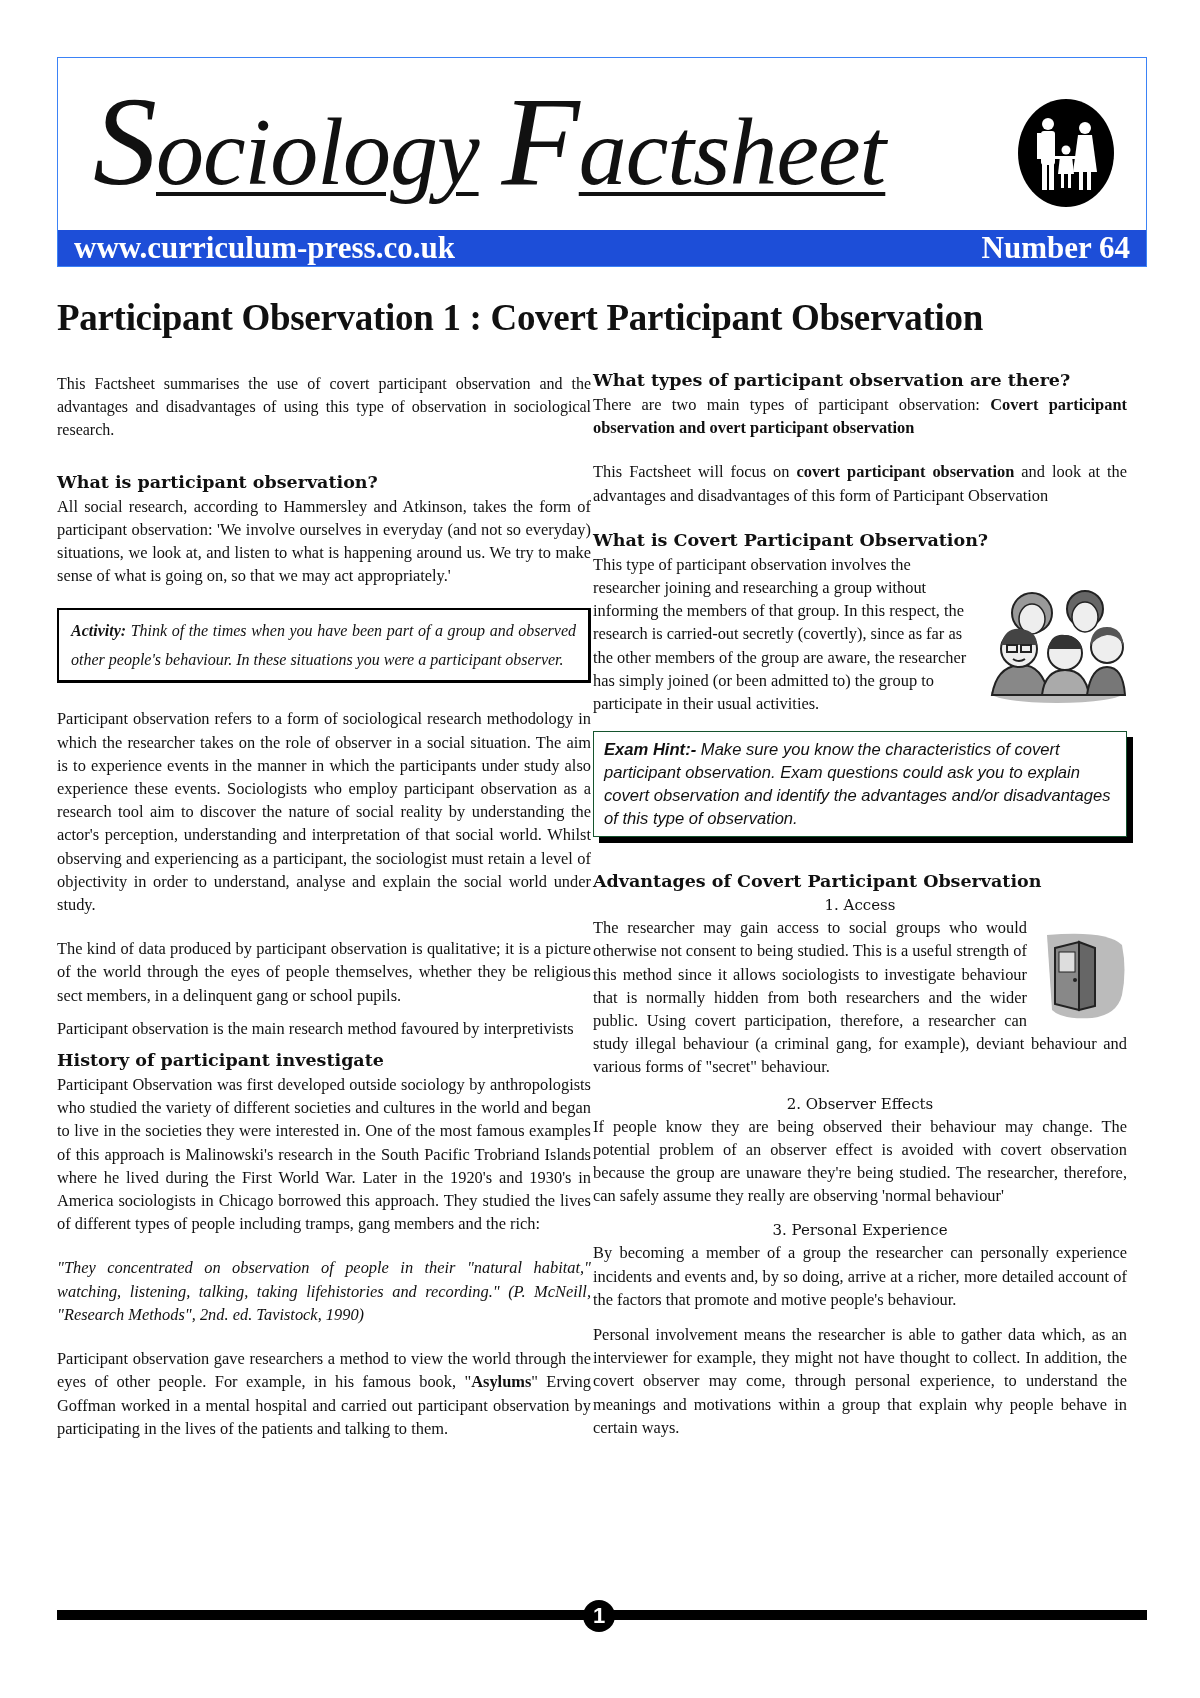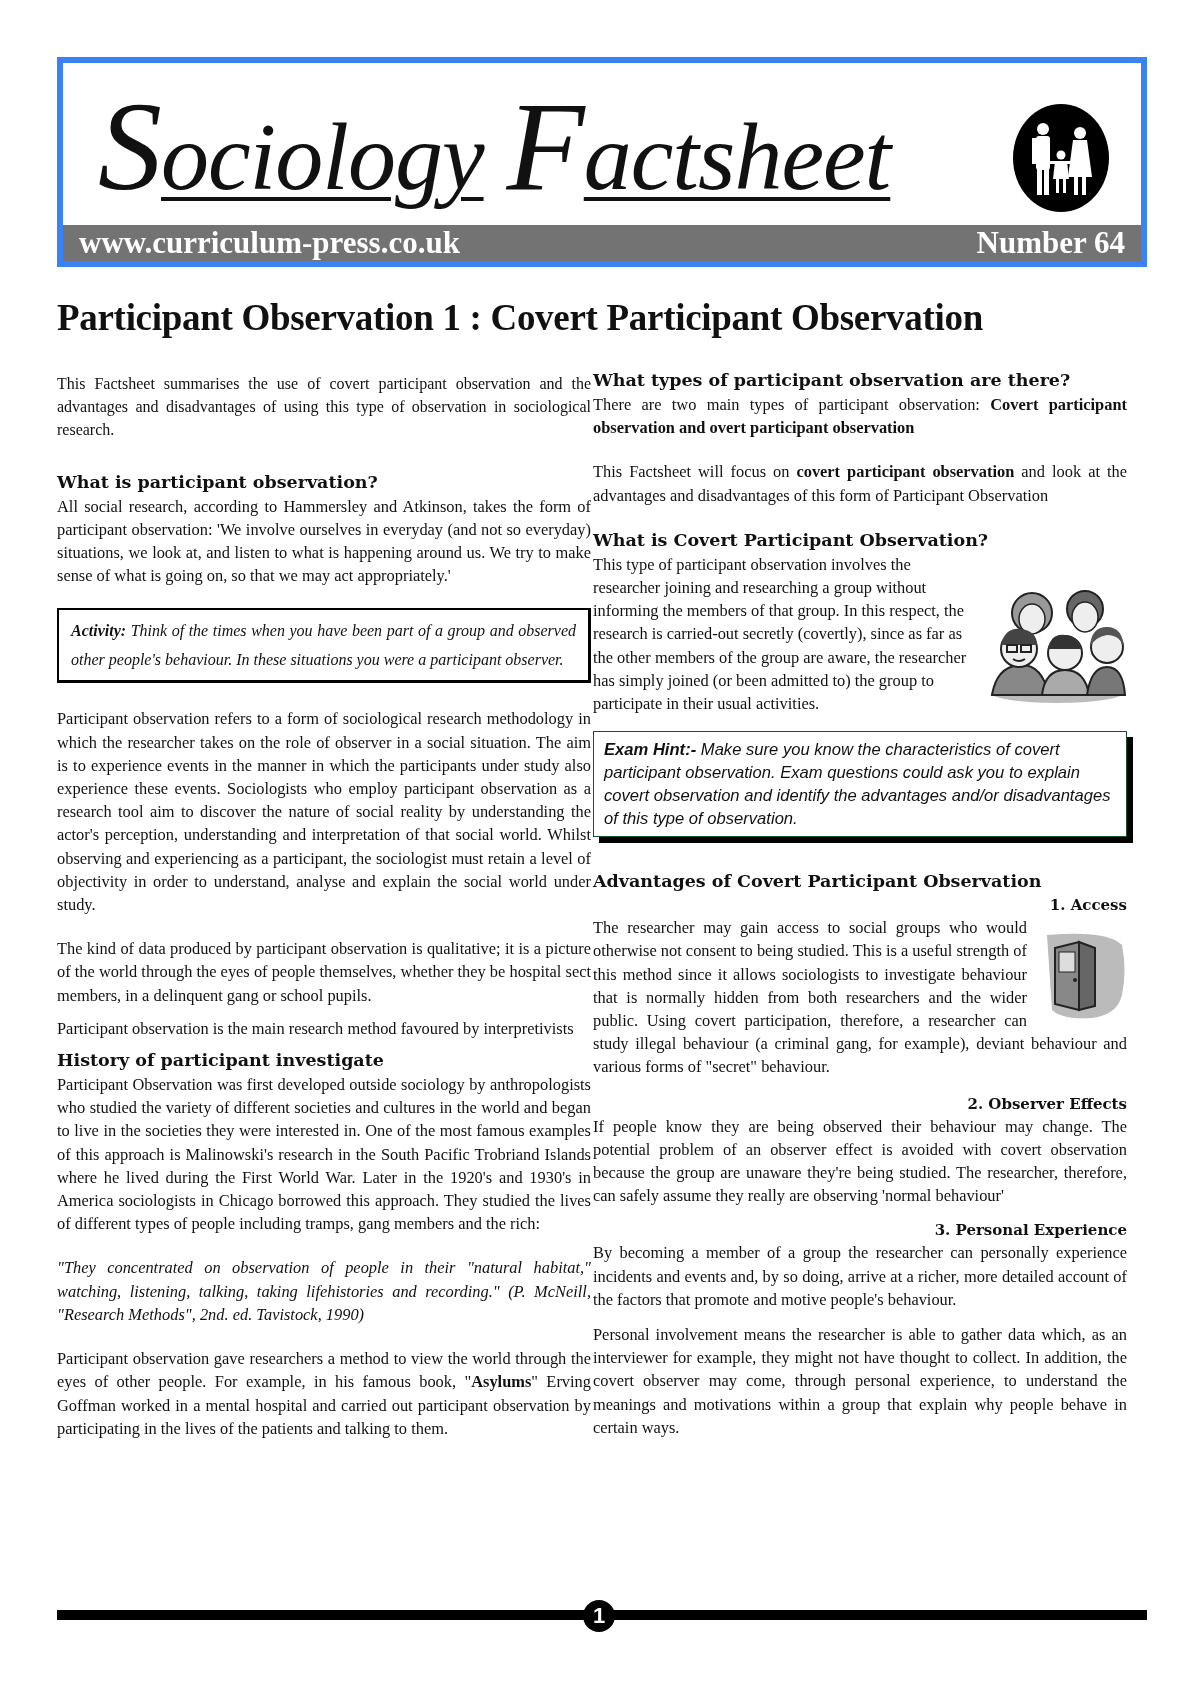--- a/index.html
+++ b/index.html
@@ -1,36 +1,36 @@
 <!DOCTYPE html>
 <html><head>
 <meta charset="utf-8">
 <style>
   * { box-sizing: border-box; margin: 0; padding: 0; }
   html, body { width: 1200px; height: 1698px; background: #ffffff; }
   body { position: relative; font-family: "DejaVu Serif", "Liberation Serif", serif; color: #111; overflow: hidden; }
 
   
-  .masthead { position: absolute; left: 57px; top: 57px; width: 1090px; height: 210px; border: 6px solid #3b82f6; }
+  .masthead { position: absolute; left: 57px; top: 57px; width: 1090px; height: 210px; border: 1px solid #3b82f6; }
   .masthead .logo { position: absolute; left: 35px; top: 8px; font-family: "Liberation Serif", serif; font-style: italic; font-size: 96px; line-height: 150px; letter-spacing: -1px; white-space: nowrap; }
   .logo .cap { font-size: 128px; }
   .logo .ul { text-decoration: underline; text-decoration-thickness: 4px; text-underline-offset: 8px; }
   .masthead .emblem { position: absolute; right: 30px; top: 40px; width: 100px; height: 110px; }
-  .masthead .bar { position: absolute; left: 0; right: 0; bottom: 0; height: 36px; background: #737373; color: #fff; font-family: "Liberation Serif", serif; font-weight: bold; font-size: 31px; line-height: 36px; padding: 0 16px; display: flex; justify-content: space-between; text-align: right; }
+  .masthead .bar { position: absolute; left: 0; right: 0; bottom: 0; height: 36px; background: #1d4ed8; color: #fff; font-family: "Liberation Serif", serif; font-weight: bold; font-size: 31px; line-height: 36px; padding: 0 16px; display: flex; justify-content: space-between; text-align: right; }
 
   .doc-title { position: absolute; left: 57px; top: 296px; width: 1090px; font-family: "Liberation Serif", serif; font-weight: bold; font-size: 37px; letter-spacing: -0.3px; white-space: nowrap; }
 
   .col { position: absolute; top: 372px; width: 534px; font-family: "Liberation Serif", serif; font-size: 16.4px; line-height: 23.2px; text-align: justify; }
   .col-left { left: 57px; }
   .col-right { left: 593px; }
 
   .col p { margin-bottom: 21px; }
   .col p.tight { margin-bottom: 8px; }
   .col h2 { font-family: "DejaVu Serif", serif; font-weight: bold; font-size: 17.5px; line-height: 25px; text-align: left; }
-  .col h3 { font-family: "DejaVu Serif", serif; font-weight: bold; font-size: 15px; line-height: 22px; text-align: right; }
+  .col h3 { font-family: "DejaVu Serif", serif; font-weight: normal; font-size: 15px; line-height: 22px; text-align: center; }
   .intro { font-weight: normal; font-size: 16px; margin-bottom: 28px !important; }
 
   .activity { border: 2px solid #000; border-right-width: 3px; border-bottom-width: 3px; padding: 6px 12px; font-style: italic; font-size: 16px; line-height: 29px; margin: 6px 0 24px 0; }
   .activity b { font-weight: bold; }
 
   .exam { position: relative; border: 1px solid #14532d; padding: 6px 10px; font-family: "Liberation Sans", sans-serif; font-style: italic; font-size: 16.6px; line-height: 23px; margin: 12px 0 32px 0; box-shadow: 6px 6px 0 #000; text-align: left; }
   .exam b { font-weight: bold; }
 
   .quote { font-style: italic; }
 
@@ -82,21 +82,21 @@
   <p class="intro">This Factsheet summarises the use of covert participant observation and the advantages and disadvantages of using this type of observation in sociological research.</p>
 
   <h2>What is participant observation?</h2>
   <p>All social research, according to Hammersley and Atkinson, takes the form of participant observation: 'We involve ourselves in everyday (and not so everyday) situations, we look at, and listen to what is happening around us. We try to make sense of what is going on, so that we may act appropriately.'</p>
 
   <div class="activity">
     <b>Activity:</b><span> Think of the times when you have been part of a group and observed other people's behaviour. In these situations you were a participant observer.</span>
   </div>
 
   <p>Participant observation refers to a form of sociological research methodology in which the researcher takes on the role of observer in a social situation. The aim is to experience events in the manner in which the participants under study also experience these events. Sociologists who employ participant observation as a research tool aim to discover the nature of social reality by understanding the actor's perception, understanding and interpretation of that social world. Whilst observing and experiencing as a participant, the sociologist must retain a level of objectivity in order to understand, analyse and explain the social world under study.</p>
-  <p class="tight" style="margin-bottom:10px;">The kind of data produced by participant observation is qualitative; it is a picture of the world through the eyes of people themselves, whether they be hospital sect members, in a delinquent gang or school pupils.</p>
+  <p class="tight" style="margin-bottom:10px;">The kind of data produced by participant observation is qualitative; it is a picture of the world through the eyes of people themselves, whether they be religious sect members, in a delinquent gang or school pupils.</p>
   <p class="tight">Participant observation is the main research method favoured by interpretivists</p>
 
   <h2>History of participant investigate</h2>
   <p>Participant Observation was first developed outside sociology by anthropologists who studied the variety of different societies and cultures in the world and began to live in the societies they were interested in. One of the most famous examples of this approach is Malinowski's research in the South Pacific Trobriand Islands where he lived during the First World War. Later in the 1920's and 1930's in America sociologists in Chicago borrowed this approach. They studied the lives of different types of people including tramps, gang members and the rich:</p>
   <p class="quote">"They concentrated on observation of people in their "natural habitat," watching, listening, talking, taking lifehistories and recording." (P. McNeill, "Research Methods", 2nd. ed. Tavistock, 1990)</p>
   <p><span>Participant observation gave researchers a method to view the world through the eyes of other people. For example, in his famous book, "</span><b>Asylums</b><span>" Erving Goffman worked in a mental hospital and carried out participant observation by participating in the lives of the patients and talking to them.</span></p>
 </div>
 
 <div class="col col-right" style="top:368px;">
   <h2>What types of participant observation are there?</h2>

